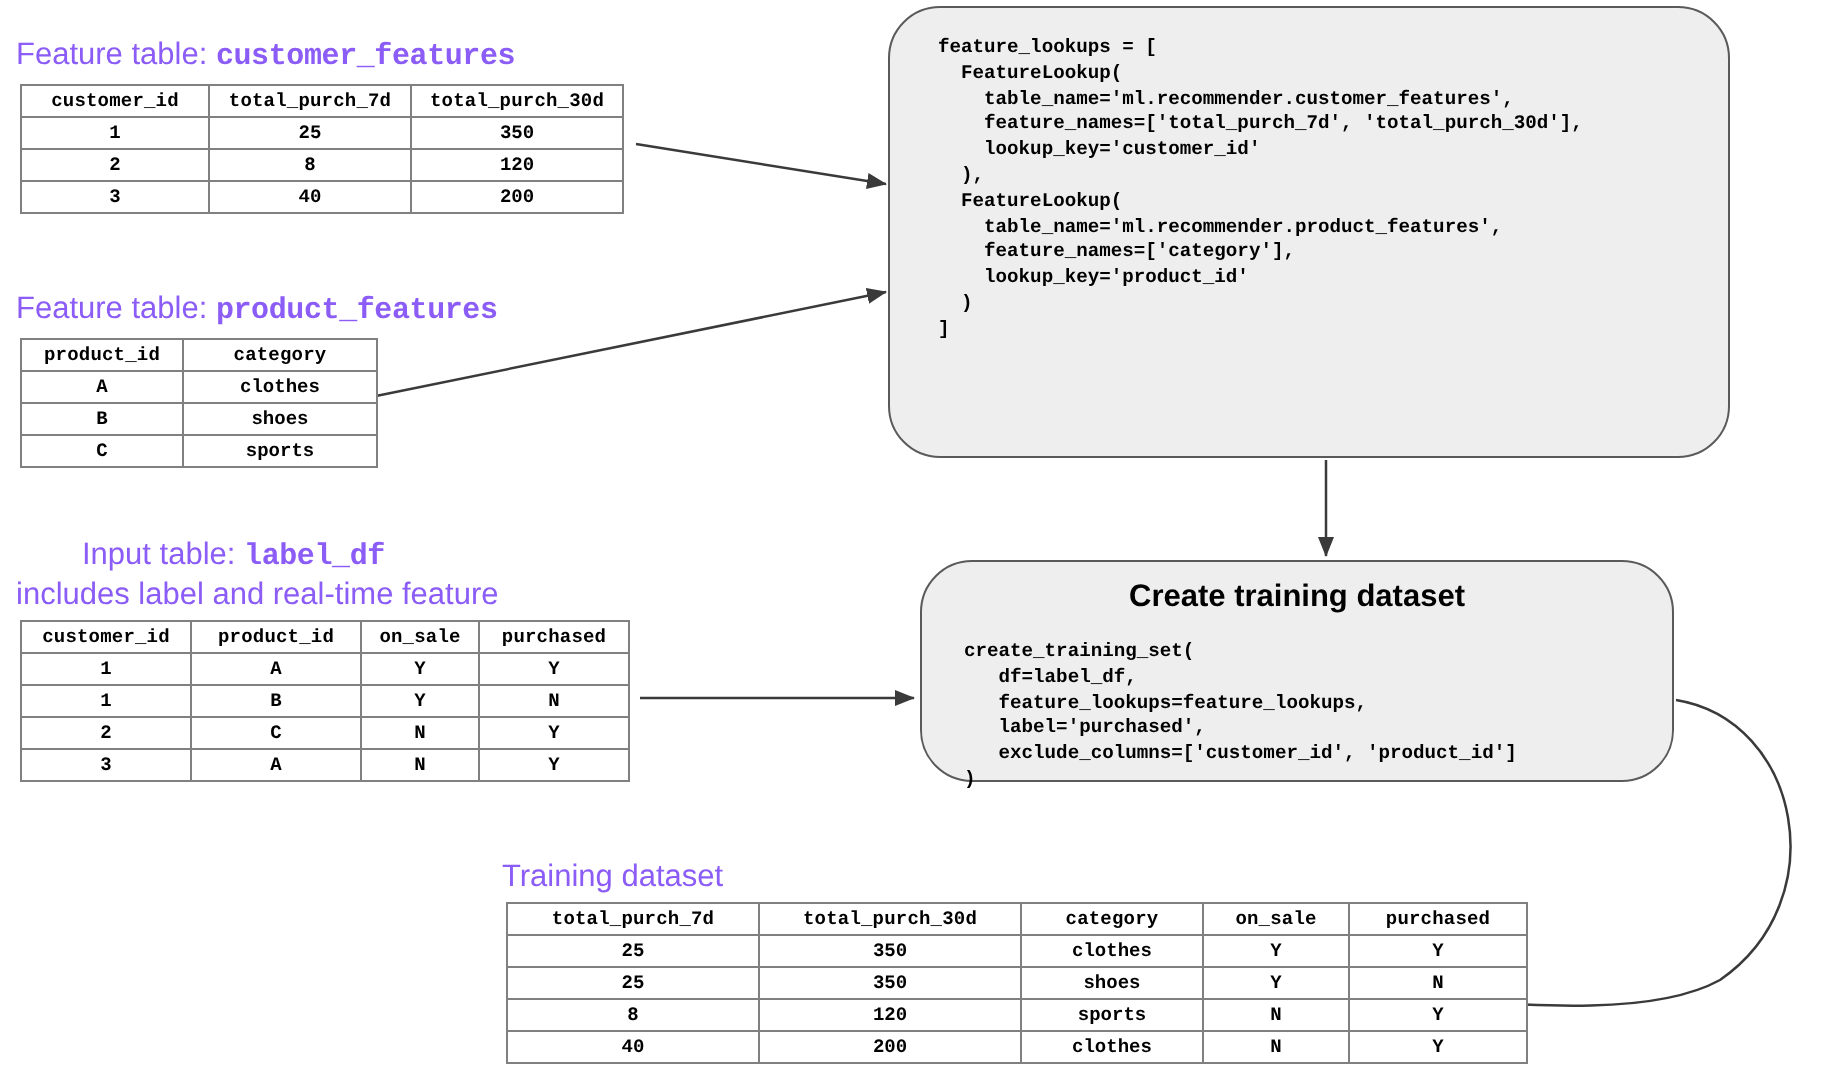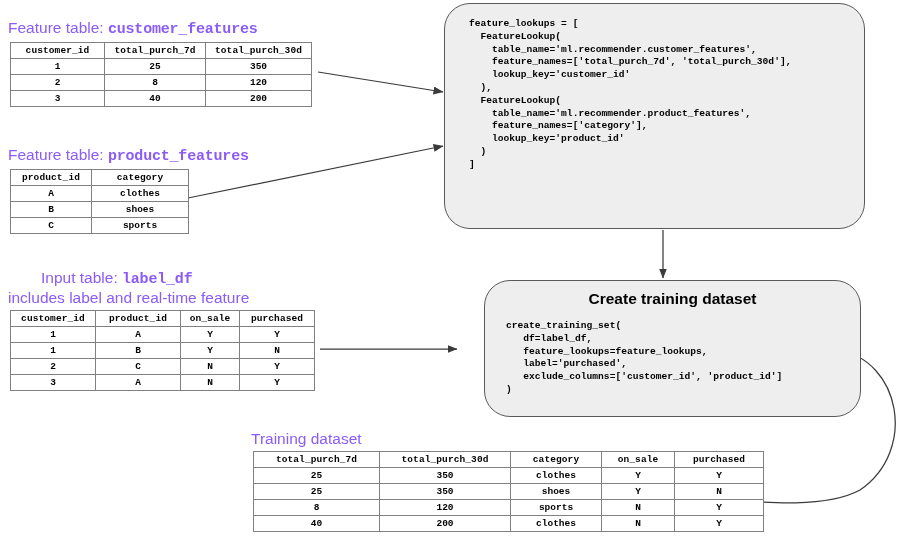--- a/index.html
+++ b/index.html
@@ -210,21 +210,21 @@
     lookup_key='customer_id'
   ),
   FeatureLookup(
     table_name='ml.recommender.product_features',
     feature_names=['category'],
     lookup_key='product_id'
   )
 ]</pre>
 </div>
 
-<div class="abs codebox" style="left:484px;top:280px;width:377px;height:137px;">
+<div class="abs codebox" style="left:460px;top:280px;width:377px;height:111px;">
   <div class="box-title" style="margin-top:9px;">Create training dataset</div>
   <pre class="code" style="margin-left:21px;margin-top:12px;">create_training_set(
    df=label_df,
    feature_lookups=feature_lookups,
    label='purchased',
    exclude_columns=['customer_id', 'product_id']
 )</pre>
 </div>
 
 <div class="abs caption" style="left:251px;top:429px;">Training dataset</div>

